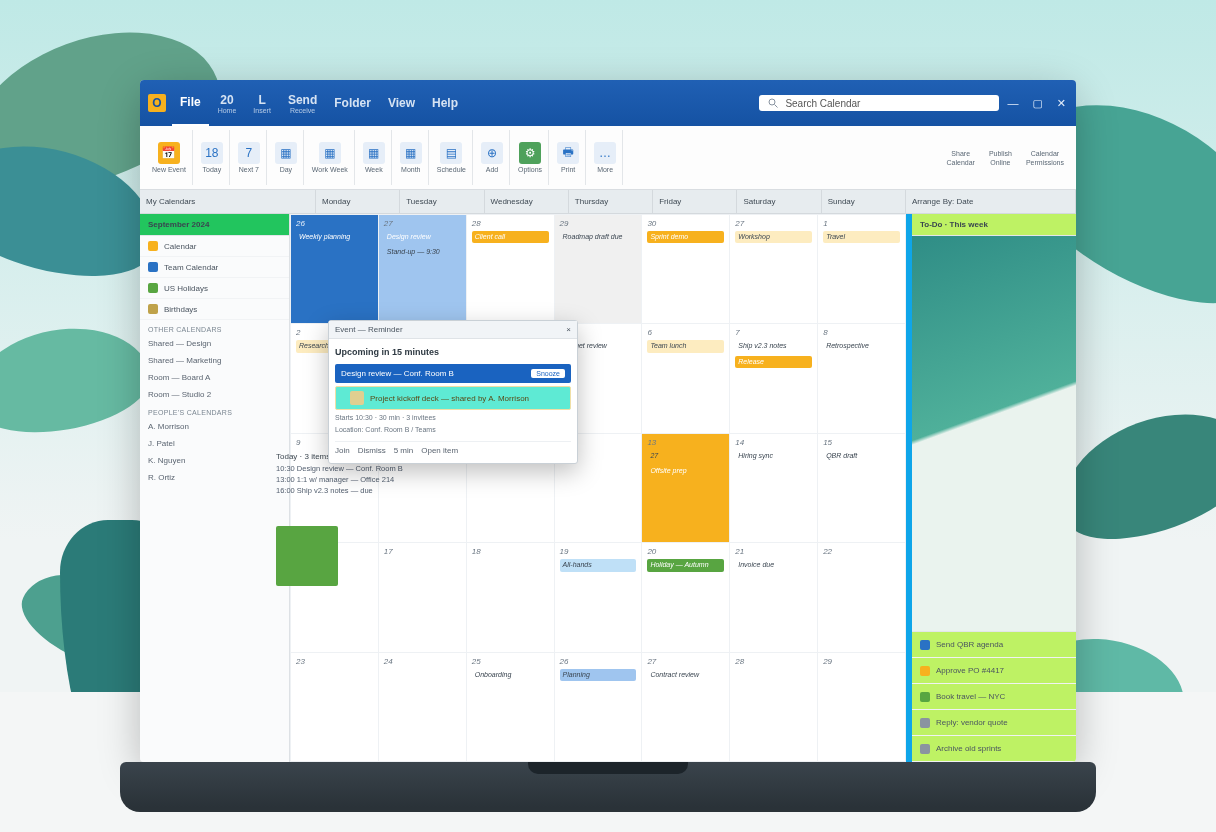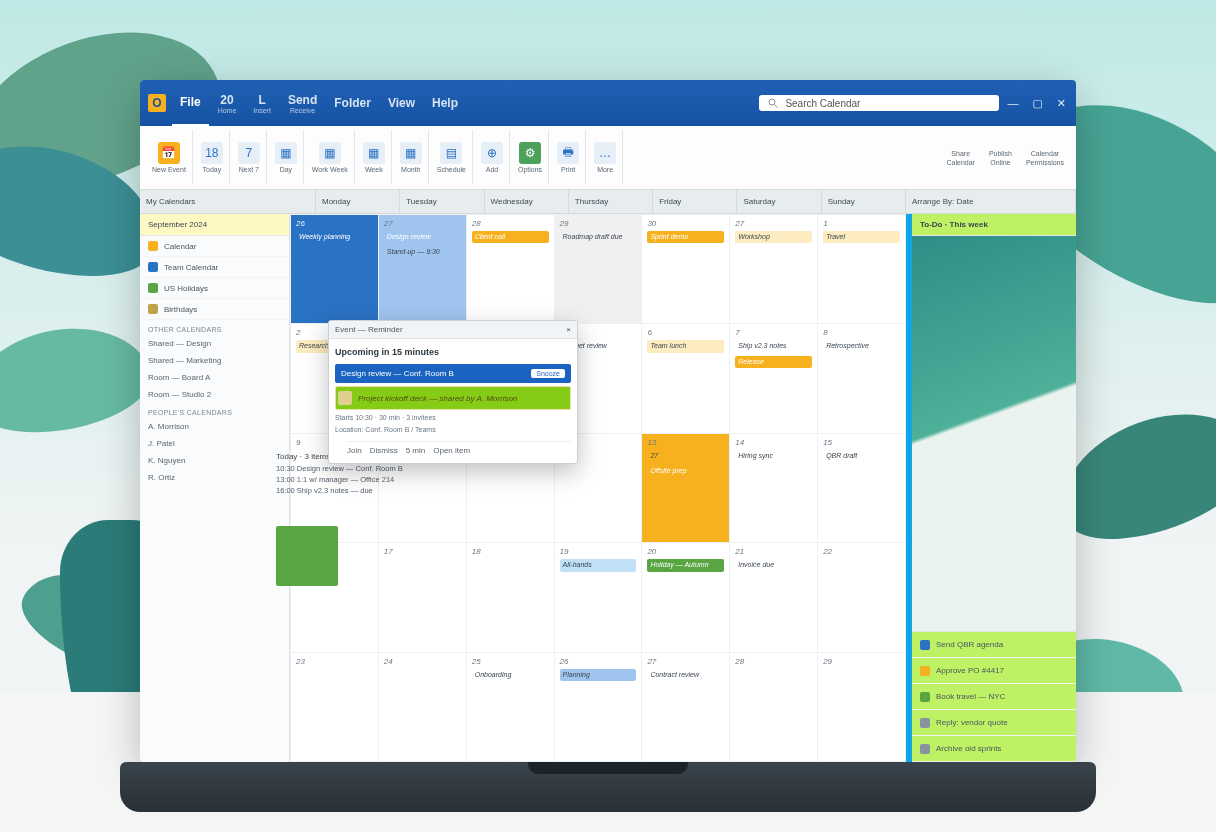--- a/index.html
+++ b/index.html
@@ -99,21 +99,21 @@
   .colhead .ch.side { flex:none; width:176px; }
   .colhead .ch.right { flex:none; width:170px; }
 
   
   .workspace { flex:1; display:flex; min-height:0; }
 
   .sidebar {
     width:150px; flex:none; background:#fafbfc; border-right:1px solid #dde1e5;
     display:flex; flex-direction:column;
   }
-  .sbhead { padding:6px 8px; font-size:8px; font-weight:400; color:#3a4550; background:#fef9c3; border-bottom:1px solid #e2e6ea;}
+  .sbhead { padding:6px 8px; font-size:8px; font-weight:700; color:#3a4550; background:#22c55e; border-bottom:1px solid #e2e6ea;}
   .sbitem { padding:5px 8px; font-size:8px; color:#4b5560; display:flex; align-items:center; gap:6px; border-bottom:1px solid #f1f3f5; cursor:pointer;}
   .sbitem .dot { width:10px; height:10px; border-radius:2px; flex:none; }
   .sbsubhead { padding:6px 8px 2px; font-size:7px; color:#7a8691; text-transform:uppercase; letter-spacing:.3px;}
   .sbline { padding:4px 8px; font-size:8px; color:#5b6571; }
 
   .calendar {
     flex:1; background:#eef1f4; display:grid;
     grid-template-columns: repeat(7, 1fr);
     grid-auto-rows: 1fr;
     gap:1px;
@@ -142,24 +142,24 @@
   .popup {
     position:absolute; left:188px; top:240px; width:250px;
     background:#fff; border:1px solid #c9d0d6; border-radius:3px;
     box-shadow:0 8px 24px rgba(0,0,0,.25);
     z-index:5;
   }
   .popup .pbar { height:18px; background:#f1f4f7; border-bottom:1px solid #dfe3e7; display:flex; align-items:center; padding:0 6px; font-size:8px; color:#4a5560; justify-content:space-between;}
   .popup .pbody { padding:6px 6px 8px; display:flex; flex-direction:column; gap:3px;}
   .popup .ptitle { font-size:9px; font-weight:600; color:#2e3942; padding:2px 0 4px;}
   .popup .pmain { background:#1a63c0; color:#fff; border-radius:2px; padding:5px 6px; font-size:8px; display:flex; justify-content:space-between; align-items:center; cursor:pointer;}
-  .popup .psec  { background:#84cc16; border:1px solid #f0dfa6; color:#5a4a17; border-radius:2px; padding:4px 2px; font-size:8px; display:flex; gap:6px; align-items:center;font-style:italic;}
+  .popup .psec  { background:#5eead4; border:1px solid #f0dfa6; color:#5a4a17; border-radius:2px; padding:4px 14px; font-size:8px; display:flex; gap:6px; align-items:center;}
   .popup .psec .picon { width:14px; height:14px; background:#e0cf90; border-radius:2px; flex:none;}
   .popup .pline { font-size:7px; color:#6a7682; padding:1px 0;}
-  .popup .pactions { display:flex; gap:8px; padding-top:4px; border-top:1px solid #edf0f3; margin-top:4px;margin-left:12px;}
+  .popup .pactions { display:flex; gap:8px; padding-top:4px; border-top:1px solid #edf0f3; margin-top:4px;}
   .popup .pactions span { font-size:8px; color:#5b6571; cursor:pointer;}
 
   .list-under { position:absolute; left:136px; top:370px; width:230px; z-index:3; }
   .list-under .lihead { font-size:8px; color:#3e4952; padding:2px 0; }
   .list-under .lline { font-size:7.5px; color:#546070; padding:1px 0; }
   .list-under .green { width:62px; height:60px; background:#58a541; border-radius:2px; margin-top:30px; }
 </style>
 </head>
 <body>
 

